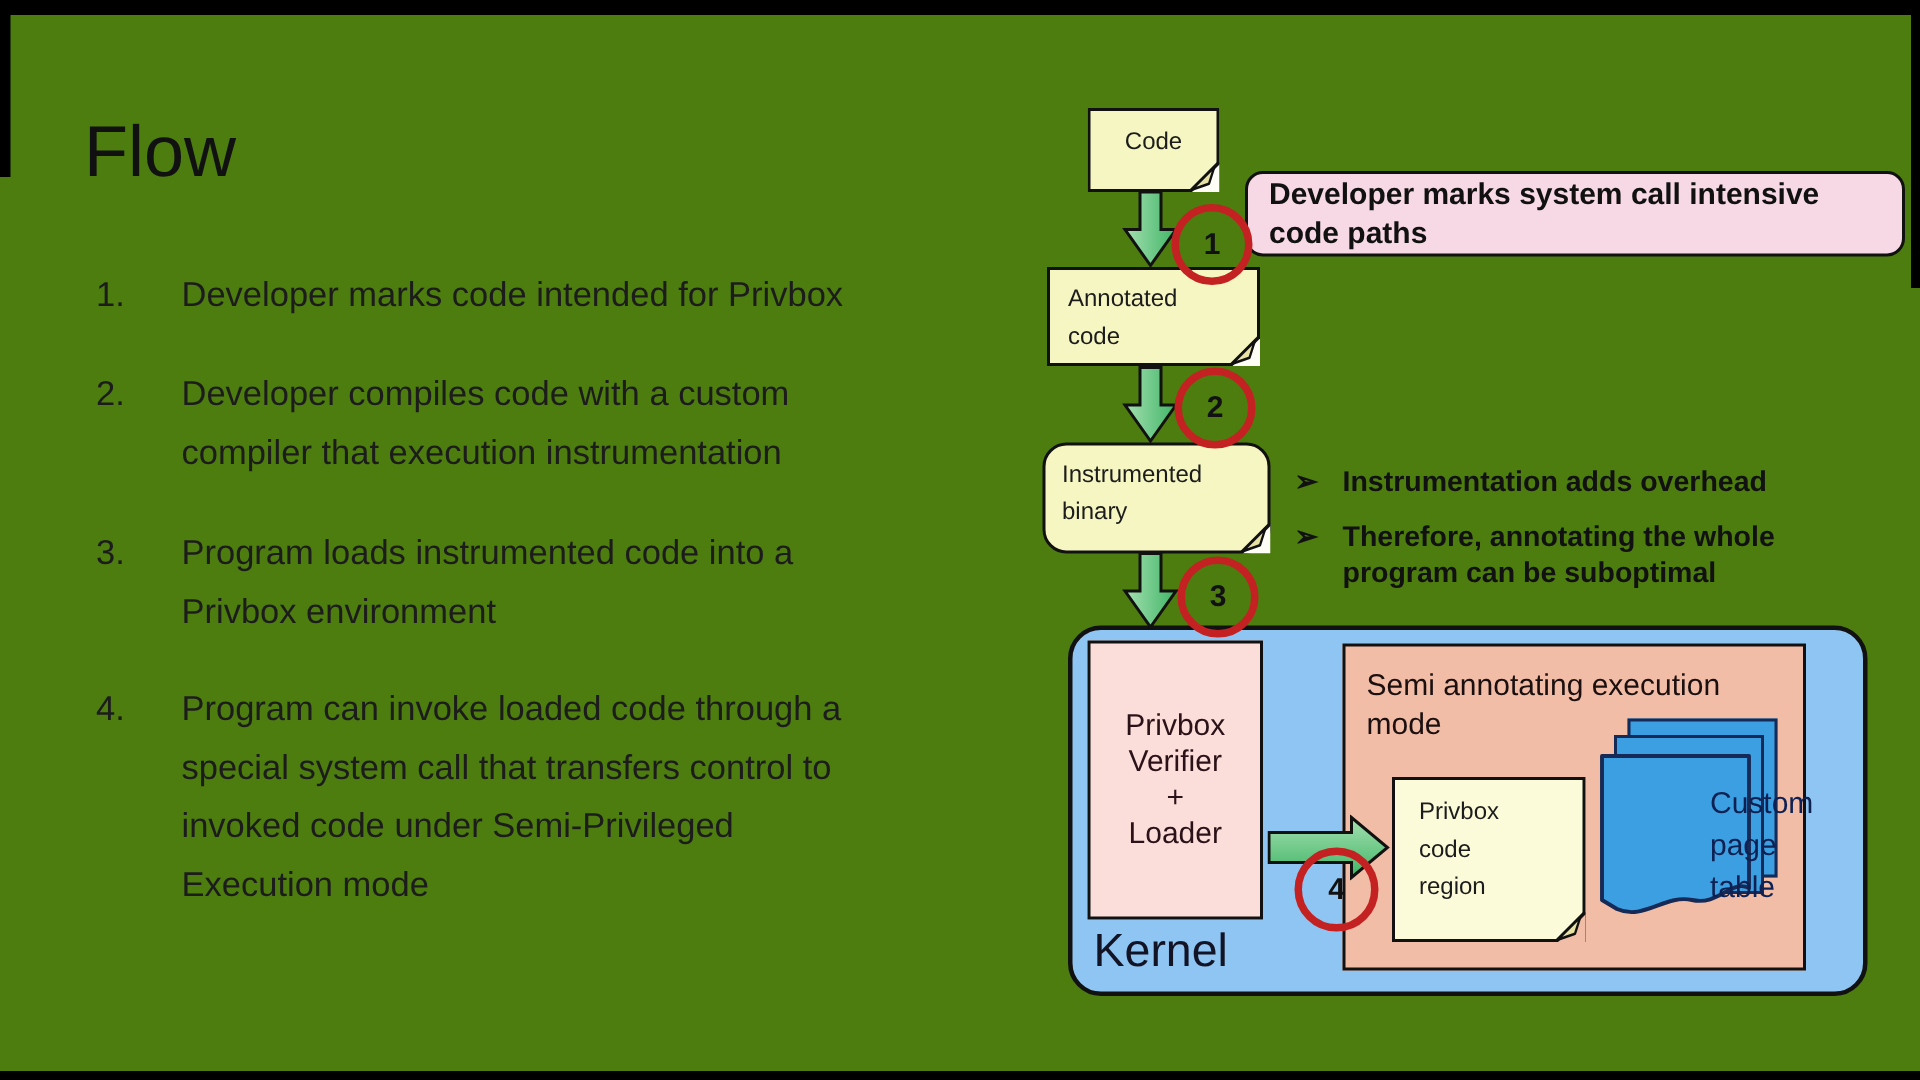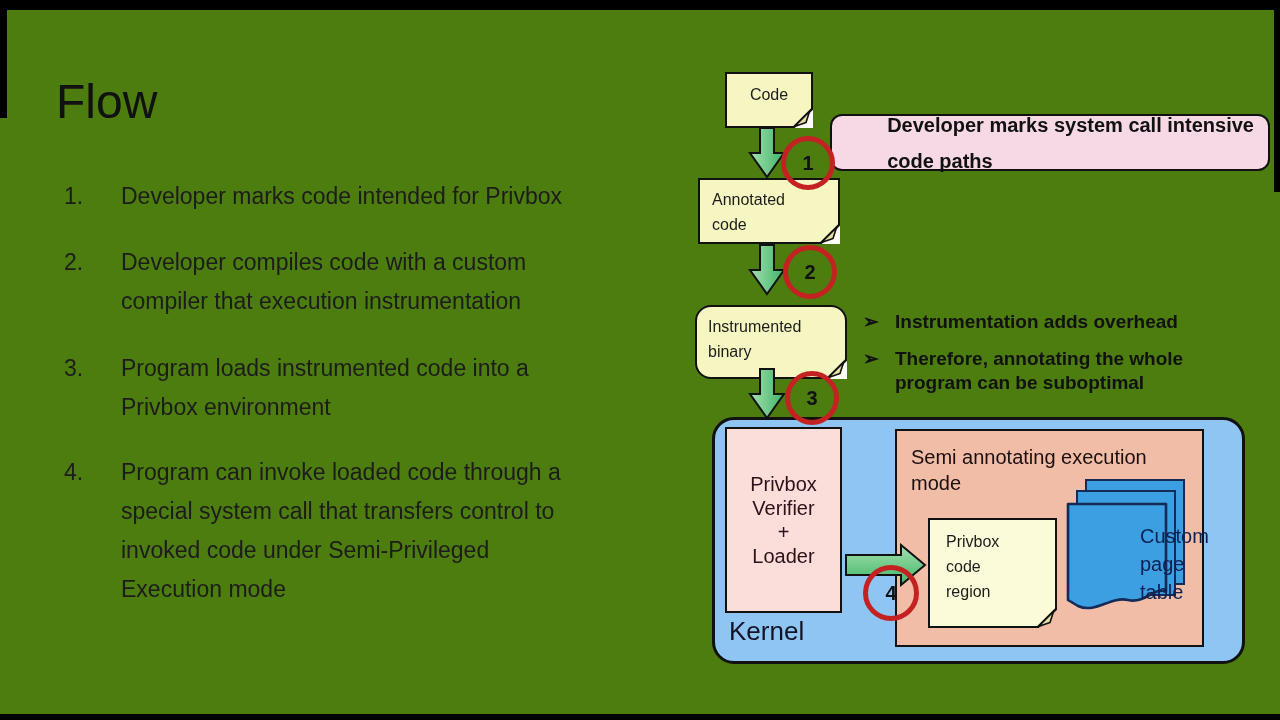--- a/index.html
+++ b/index.html
@@ -25,33 +25,33 @@
   .list-item .txt{width:560px;}
 
   
   .abs{position:absolute;box-sizing:border-box;}
   .note{background:#f6f6c3;border:2px solid #111;font-size:16px;line-height:25px;}
   .note .fold{position:absolute;right:-2px;bottom:-2px;width:20px;height:20px;}
   .fold-bg{fill:#fffef6;}
   .on-salmon .fold-bg{fill:#f1bda6;}
 
   .callout{border:2px solid #111;border-radius:12px;font-weight:bold;font-size:20px;
-           line-height:36px;display:flex;align-items:center;padding:4px 14px;color:#111;justify-content:flex-end;}
+           line-height:26px;display:flex;align-items:center;padding:4px 14px;color:#111;}
   .callout.pink{background:#f7d9e5;}
   .callout.purple{background:#e9ddf7;}
 
   .bullet{position:absolute;display:flex;font-weight:bold;font-size:19px;line-height:24px;color:#111;}
   .bullet .glyph{width:32px;flex:0 0 32px;}
 
   .ring{position:absolute;border:5px solid #c42222;border-radius:50%;
         display:flex;align-items:center;justify-content:center;
         font-weight:bold;font-size:20px;color:#111;z-index:30;background:transparent;}
 
   .kernel{background:#8ec5f2;border:3px solid #111;border-radius:22px;}
-  .kernel-label{position:absolute;left:729px;top:616px;font-size:26px;color:#131326;}
+  .kernel-label{position:absolute;left:729px;top:616px;font-size:31px;color:#131326;}
   .verifier{background:#fbdeda;border:2px solid #111;display:flex;flex-direction:column;
             align-items:center;justify-content:center;text-align:center;
             font-size:20px;line-height:24px;color:#2a1218;}
   .semi{background:#f1bda6;border:2px solid #111;font-size:20px;line-height:26px;
         color:#1b0f10;padding:13px 0 0 14px;}
   .docrect{background:#3c9fe1;border:2px solid #152a56;}
   .doctext{position:absolute;left:1140px;top:522px;font-size:20px;line-height:28px;color:#0e2152;z-index:14;}
   .arrow{position:absolute;z-index:20;}
 </style>
 </head>
@@ -133,21 +133,21 @@
   </div>
 
   <svg class="arrow" style="left:747px;top:244px" width="40" height="52" viewBox="0 0 40 52">
     <path d="M13 1 H27 V26 H37 L20 50 L3 26 H13 Z" fill="url(#gv)" stroke="#111" stroke-width="2"></path>
   </svg>
   <div class="ring" style="left:783px;top:245px;width:44px;height:44px;">
     <span>2</span>
   </div>
 
 
-  <div class="abs note" style="left:695px;top:305px;width:152px;height:74px;padding:7px 0 0 11px;border-radius:16px;">
+  <div class="abs note" style="left:695px;top:295px;width:152px;height:74px;padding:7px 0 0 11px;border-radius:16px;">
     <span class="pre">Instrumented
 binary</span>
     <svg class="fold" viewBox="0 0 20 20">
       <path class="fold-bg" d="M0 20 L20 0 L20 20 Z"></path>
       <path d="M0 20 L20 0" stroke="#111" stroke-width="2.4" fill="none"></path>
       <path d="M1.5 18.5 L16.5 3.5 L13 14.5 Z" fill="#e7e2a2" stroke="#111" stroke-width="1.6" stroke-linejoin="round"></path>
     </svg>
   </div>
 
   <div class="bullet" style="left:863px;top:310px;">

